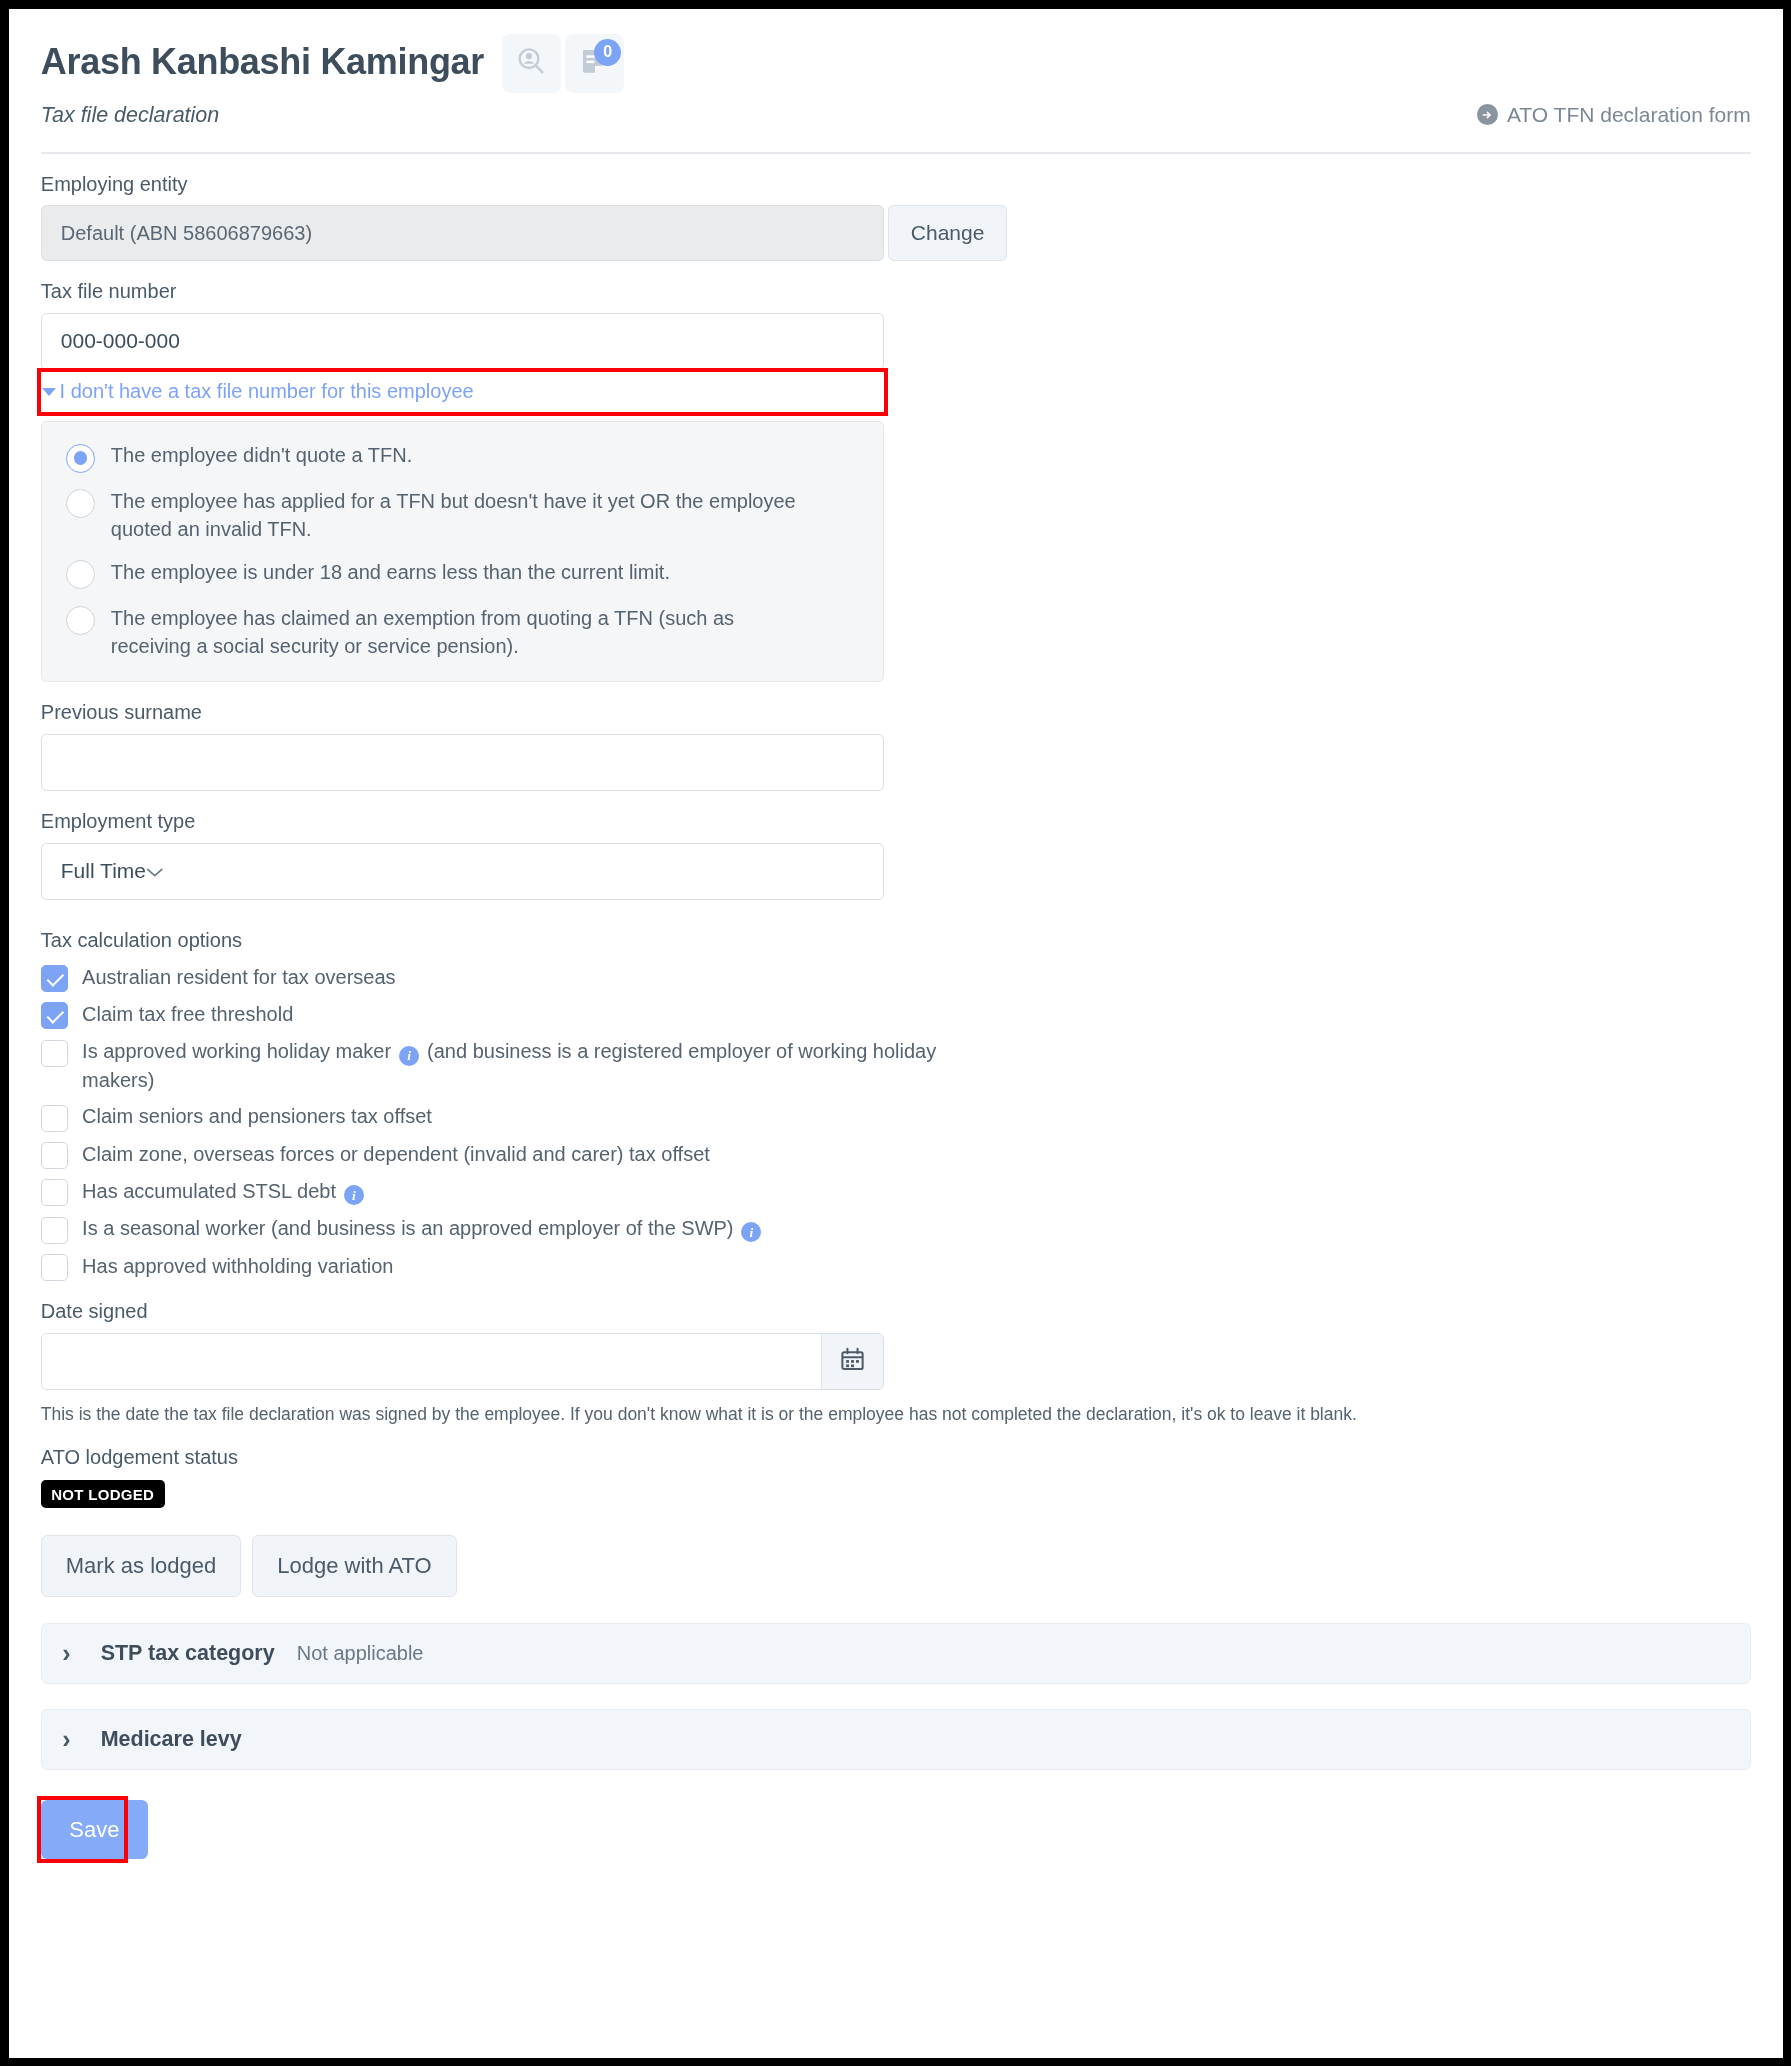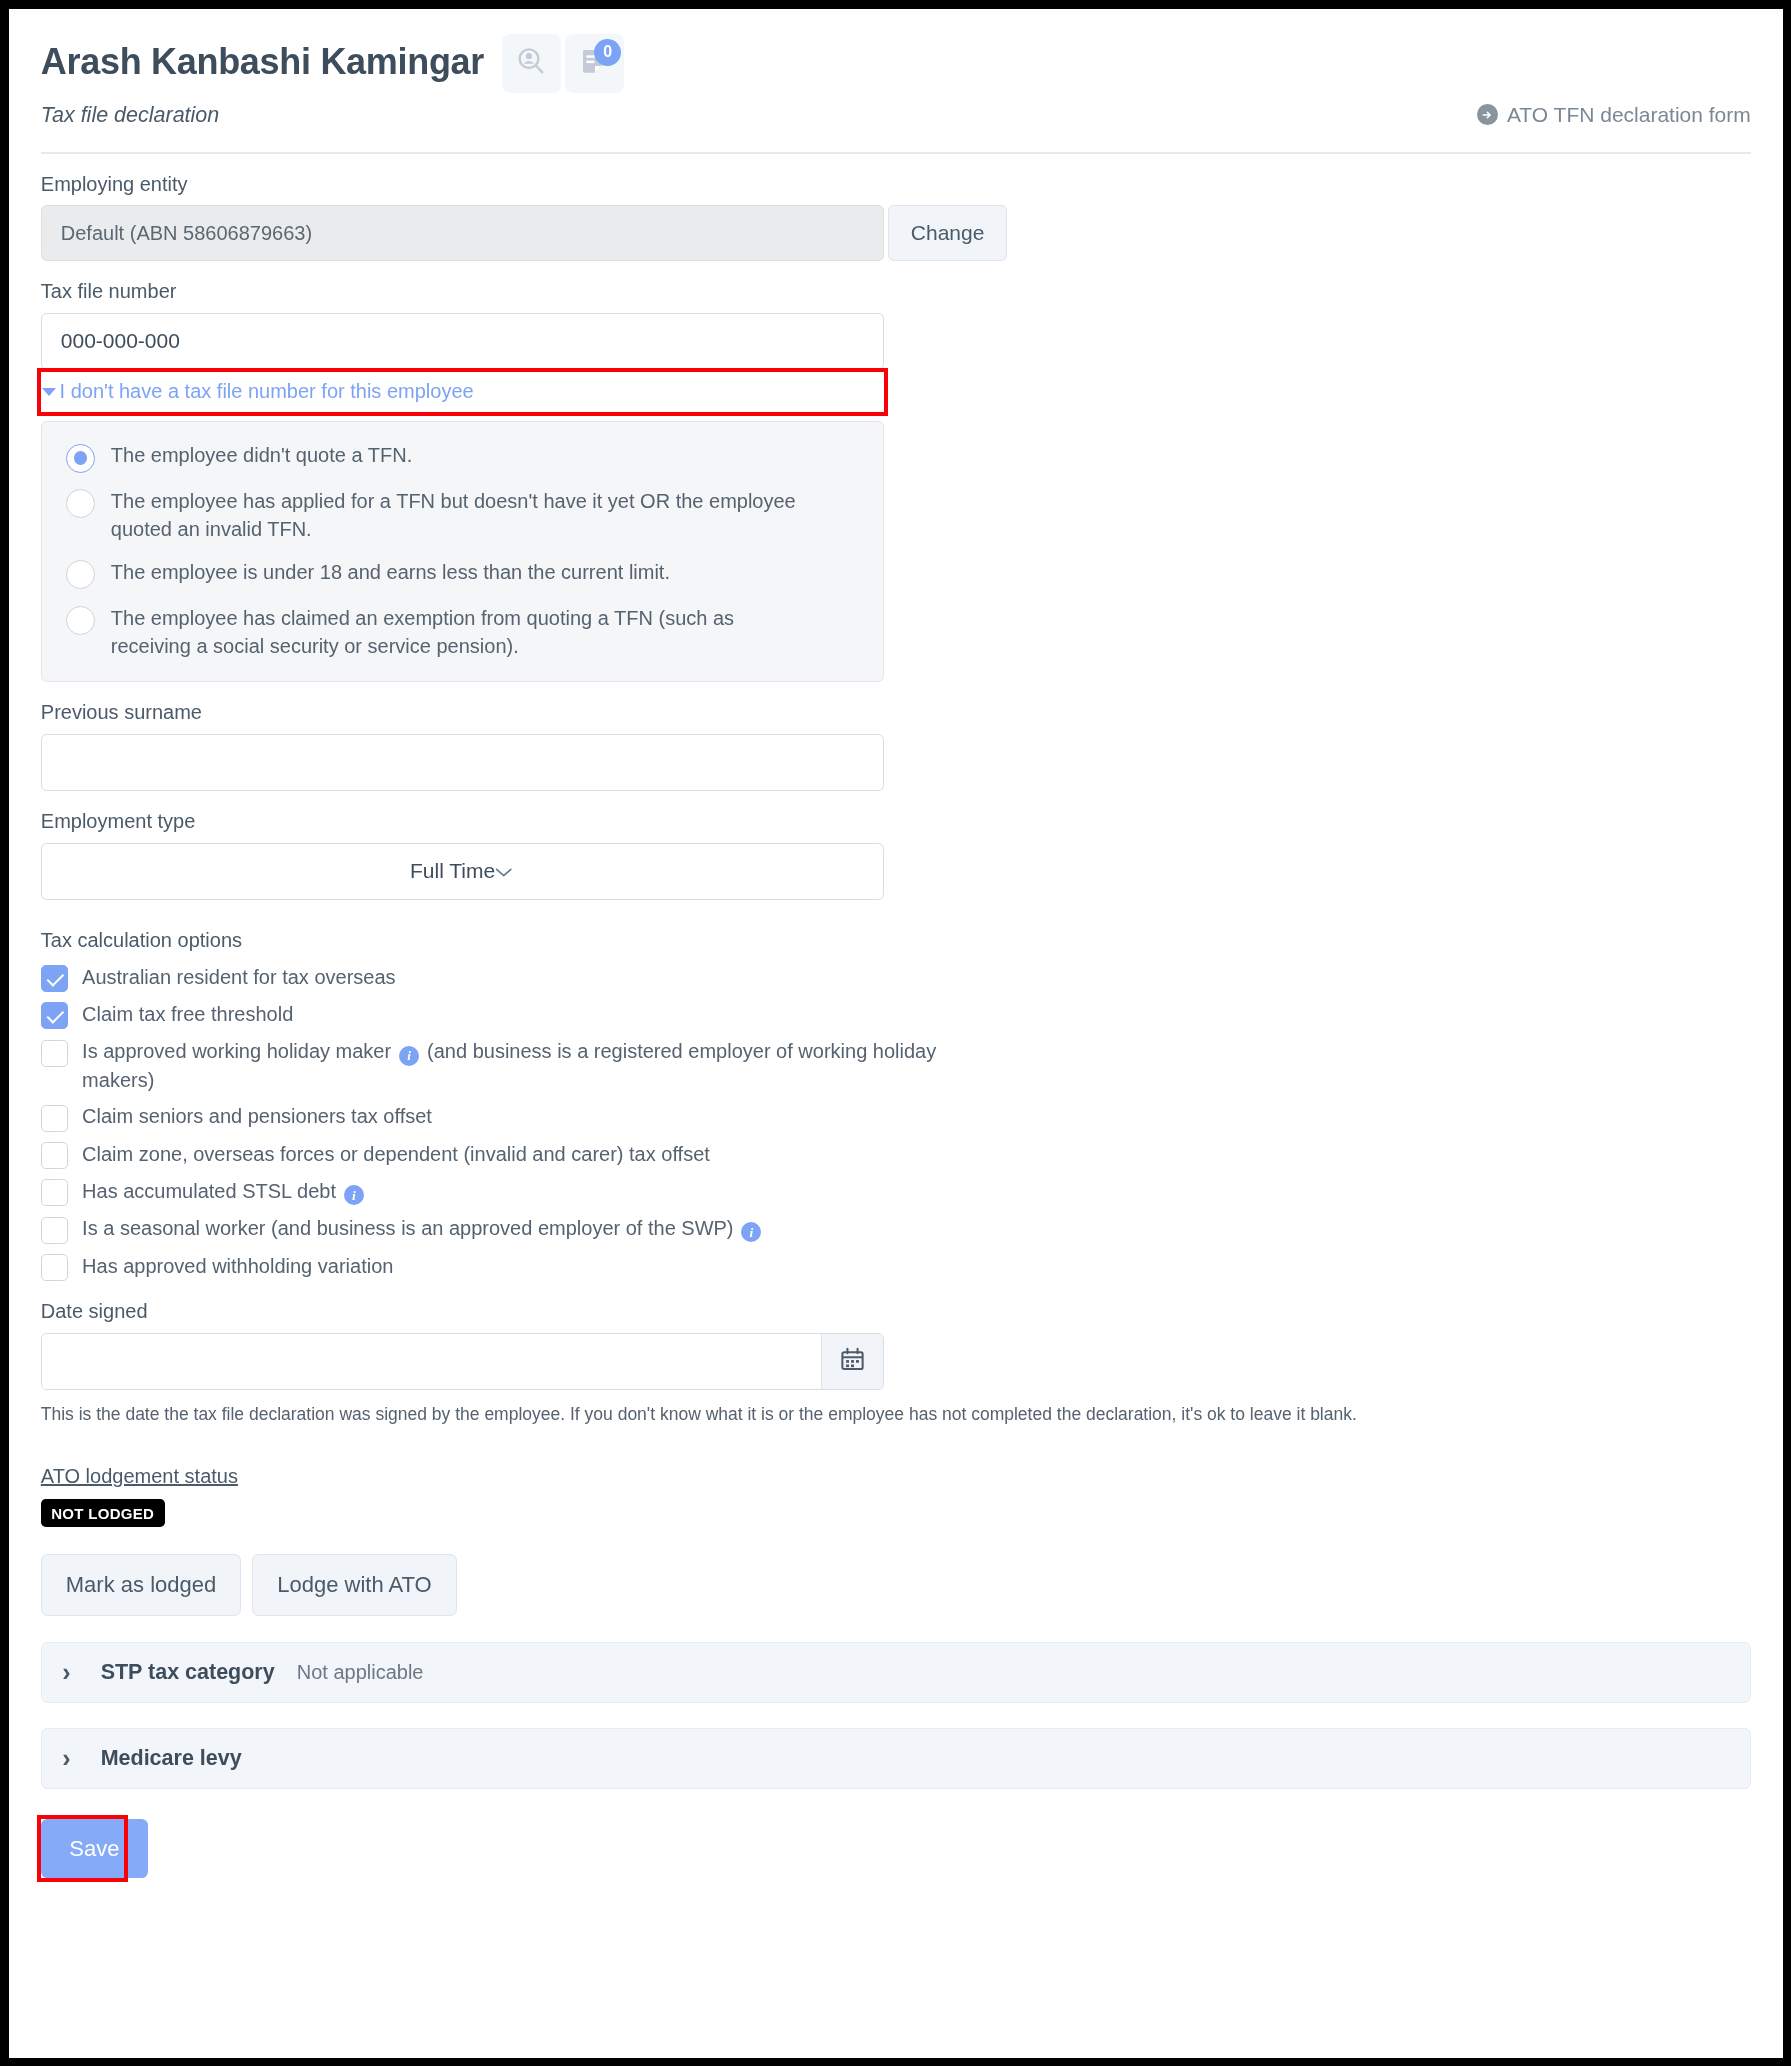--- a/index.html
+++ b/index.html
@@ -471,21 +471,21 @@
       <div class="radio-row">
         <span class="radio"></span>
         <span class="radio-text">The employee has claimed an exemption from quoting a TFN (such as receiving a social security or service pension).</span>
       </div>
     </div>
 
     <div class="field-label">Previous surname</div>
     <div class="text-input"></div>
 
     <div class="field-label">Employment type</div>
-    <div class="text-input" style="justify-content:center;padding-right:21px;">
+    <div class="text-input" style="justify-content:flex-start;padding-right:21px;">
       <span>Full Time</span>
       <span>
         <svg width="17.5" height="11" viewBox="0 0 22 14" fill="none" stroke="#6b7885" stroke-width="2" stroke-linecap="round" stroke-linejoin="round">
           <polyline points="2,3 11,11 20,3"></polyline>
         </svg>
       </span>
     </div>
 
     <div class="group-label">Tax calculation options</div>
 
@@ -553,21 +553,21 @@
             <rect x="10.7" y="12.5" width="2.6" height="2.4" fill="#4e5a66" stroke="none"></rect>
             <rect x="15.1" y="12.5" width="2.6" height="2.4" fill="#4e5a66" stroke="none"></rect>
             <rect x="6.3" y="16.4" width="2.6" height="2.4" fill="#4e5a66" stroke="none"></rect>
             <rect x="10.7" y="16.4" width="2.6" height="2.4" fill="#4e5a66" stroke="none"></rect>
           </svg>
         </span>
       </div>
     </div>
     <div class="help-text">This is the date the tax file declaration was signed by the employee. If you don't know what it is or the employee has not completed the declaration, it's ok to leave it blank.</div>
 
-    <div class="field-label" style="margin-top:40px;margin-bottom:0;text-decoration:underline;">ATO lodgement status</div>
+    <div class="field-label" style="margin-top:21px;margin-bottom:0;">ATO lodgement status</div>
     <div><span class="status-badge">NOT LODGED</span></div>
 
     <div class="btn-row">
       <div class="plain-btn">Mark as lodged</div>
       <div class="plain-btn">Lodge with ATO</div>
     </div>
 
     <div class="accordion">
       <span class="chev">›</span>
       <span class="acc-title">STP tax category</span>

